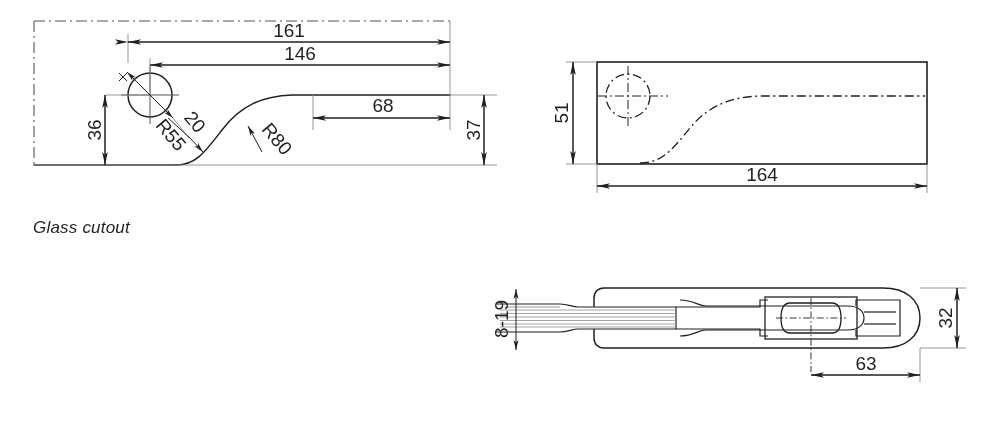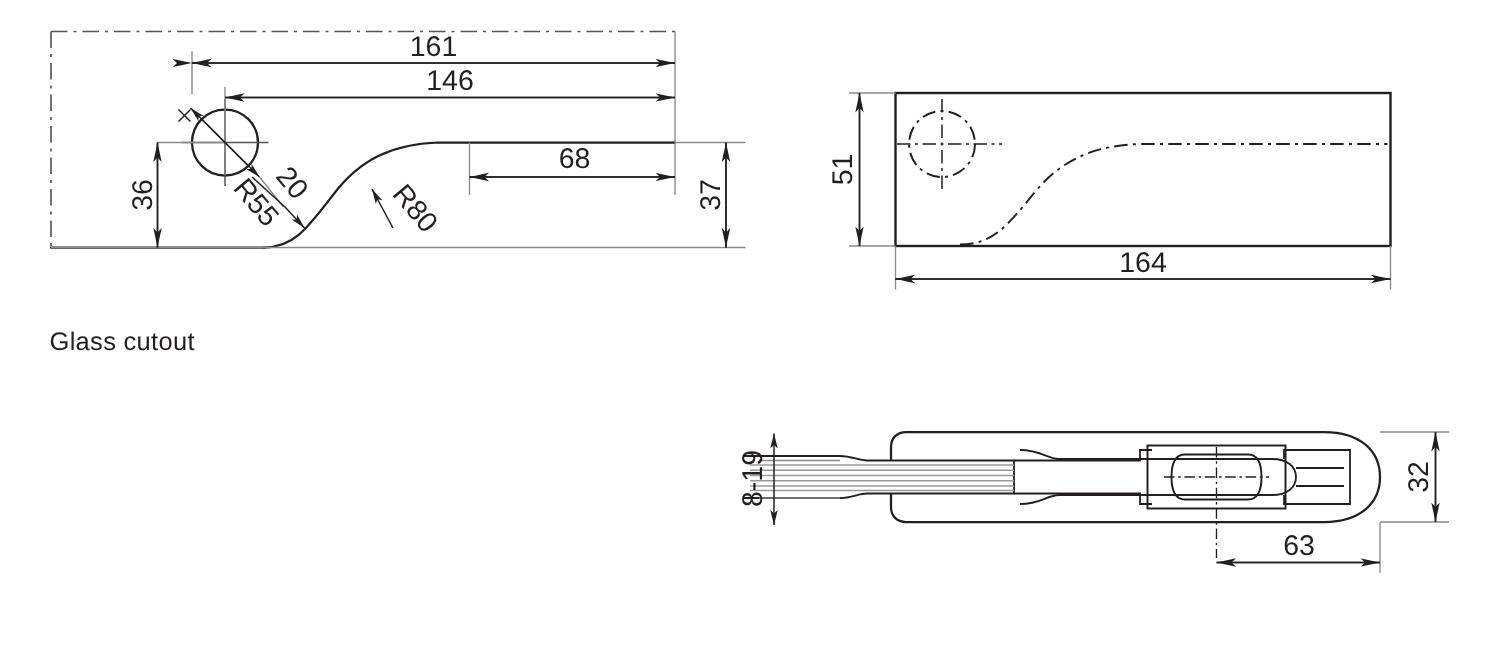--- a/index.html
+++ b/index.html
@@ -15,20 +15,21 @@
   }
   svg{display:block;}
   .note{
     position:absolute;
     left:33px; top:218px;
     font-size:17px;
     color:#231f20;
     letter-spacing:0.2px;
     font-family:"Liberation Sans", sans-serif;
     white-space:nowrap;
+    font-style:italic;
   }
   text{font-family:"Liberation Sans", sans-serif; fill:#231f20;}
 </style>
 </head>
 <body>
 
 <div id="sheet">
 
 <svg width="1000" height="430" viewBox="0 0 1000 430" xmlns="http://www.w3.org/2000/svg">
 

